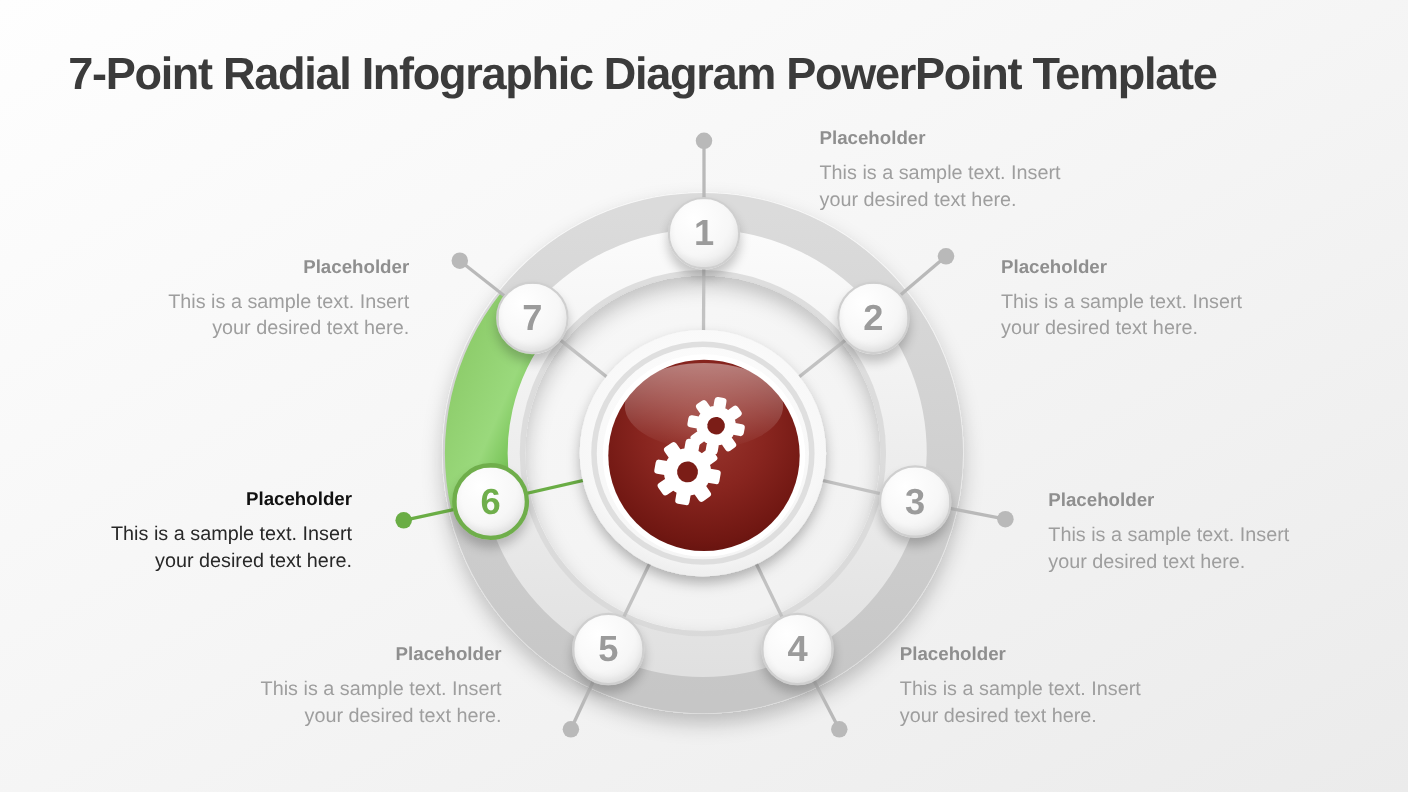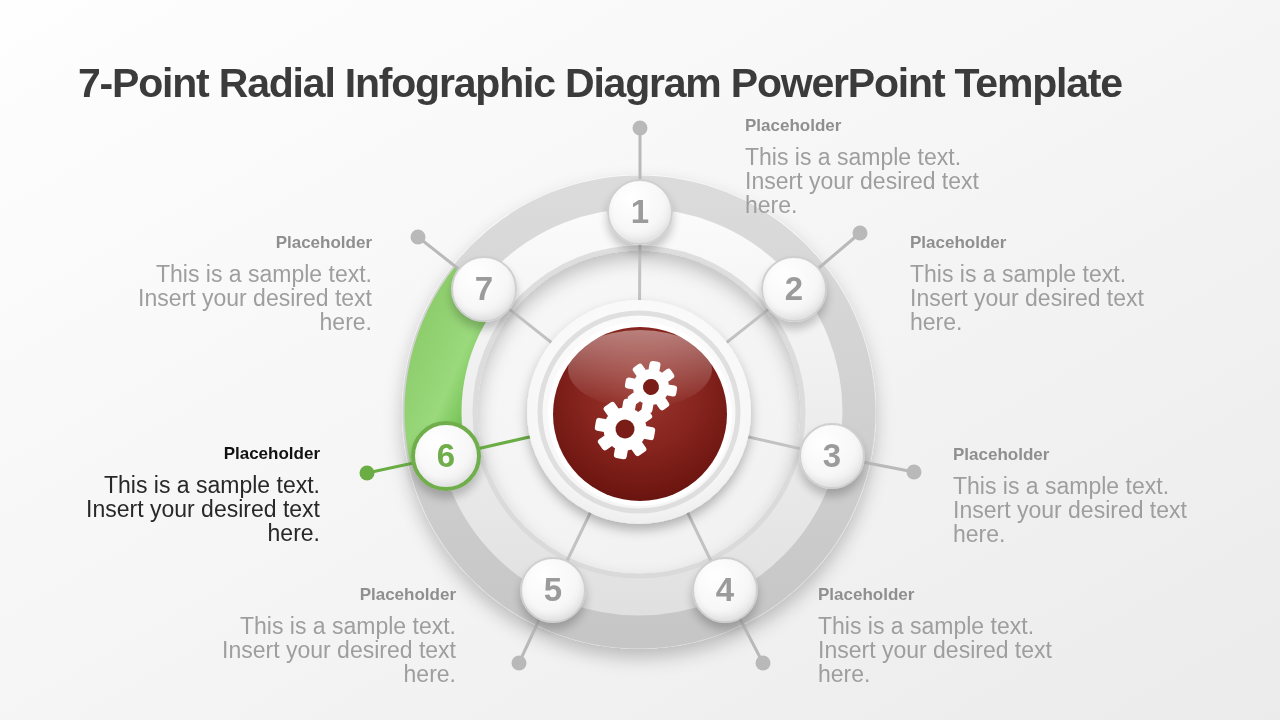--- a/index.html
+++ b/index.html
@@ -2,40 +2,40 @@
 <html><head>
 <meta charset="utf-8">
 <style>
   html,body{margin:0;padding:0;background:#e9e9e9;}
   .stage{
     position:relative;width:1280px;height:720px;overflow:hidden;
     background:linear-gradient(150deg,#fefefe 0%,#f6f6f6 45%,#ebebeb 100%);
     font-family:"Liberation Sans",sans-serif;
   }
   .slide-title{
-    position:absolute;left:62px;top:44px;margin:16px;
+    position:absolute;left:62px;top:44px;margin:0;
     font-size:41px;font-weight:600;letter-spacing:-1.2px;color:#3b3b3b;
     white-space:nowrap;
   }
   .diagram-svg{position:absolute;left:0;top:0;width:1280px;height:720px;}
   
   .node{
     position:absolute;width:62px;height:62px;border-radius:50%;
     transform:translate(-50%,-50%);
     background:radial-gradient(circle at 35% 28%,#ffffff 0%,#f7f7f7 55%,#dfdfdf 100%);
     border:2px solid #cfcfcf;
     box-shadow:0 7px 10px rgba(0,0,0,.22), inset 0 -4px 6px rgba(0,0,0,.05);
     display:flex;align-items:center;justify-content:center;
     font-size:33px;font-weight:bold;color:#9b9b9b;
   }
   .node.active{border:4px solid #6fae4b;color:#6fae4b;}
   
   .label{position:absolute;width:250px;}
   .label h3{margin:0 0 9px 0;font-size:17px;font-weight:bold;color:#8f8f8f;}
-  .label p{margin:0;font-size:23px;line-height:24px;color:#9e9e9e;}
+  .label p{margin:0;font-size:18px;line-height:24px;color:#9e9e9e;}
   .label.right{text-align:right;}
   .label.active h3{color:#111111;}
   .label.active p{color:#282828;}
 </style>
 </head>
 <body>
 
 <div class="stage">
 
   <h1 class="slide-title">7-Point Radial Infographic Diagram PowerPoint Template</h1>

